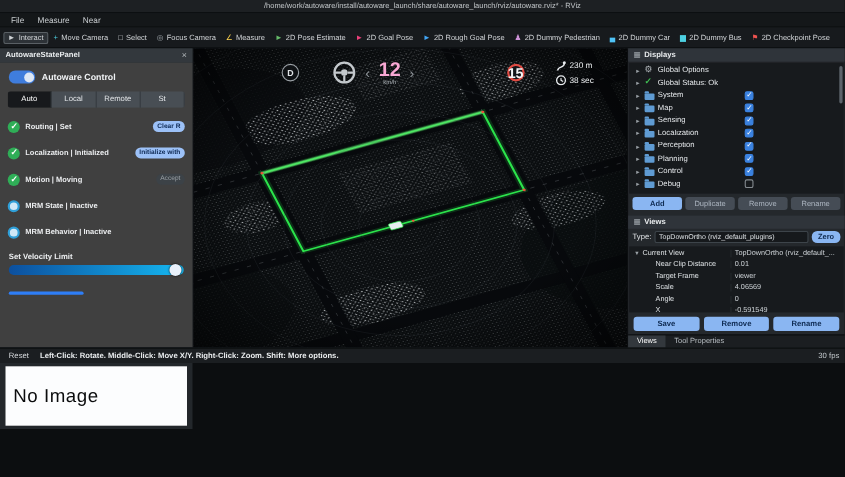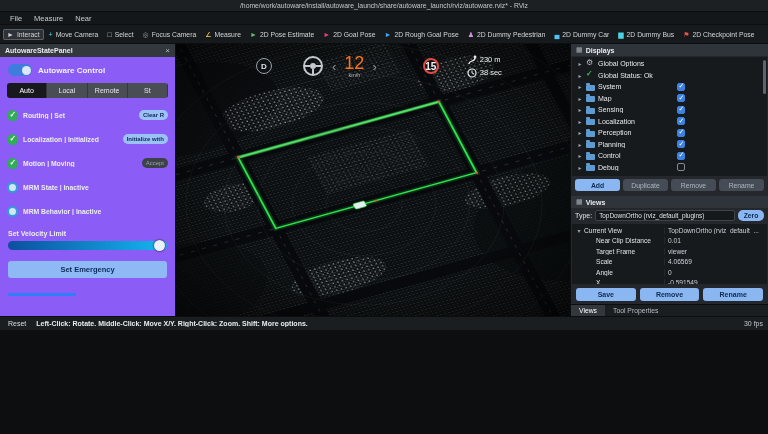--- a/index.html
+++ b/index.html
@@ -16,21 +16,21 @@
   .tool-icon{font-size:7px;line-height:1;}
 
   .main{position:absolute;top:44px;left:0;right:0;bottom:14px;display:flex;}
 
   
   .left-col{width:176px;display:flex;flex-direction:column;background:#24282c;border-right:1px solid #0b0d0f;flex:none;}
   .panel-header{height:13px;background:#33383d;display:flex;align-items:center;padding:0 5px;font-size:7px;color:#e8ebed;flex:none;gap:3px;}
   .panel-title{flex:1;font-weight:bold;white-space:nowrap;overflow:hidden;}
   .close-icon{font-size:8px;color:#b6bbbf;}
   .state-panel{height:272px;display:flex;flex-direction:column;flex:none;}
-  .panel-body{flex:1;background:#8b5cf6;overflow:hidden;}
+  .panel-body{flex:1;background:#404040;overflow:hidden;}
   .control-row{display:flex;align-items:center;gap:6px;padding:7px 8px 4px;}
   .toggle{width:24px;height:12px;border-radius:6px;background:#3f7ddd;position:relative;flex:none;}
   .knob{position:absolute;right:1.5px;top:1.5px;width:9px;height:9px;border-radius:50%;background:#dde7f5;}
   .control-label{font-size:8px;font-weight:bold;color:#f0f2f4;white-space:nowrap;}
   .mode-tabs{display:flex;margin:3px 7px 5px;height:15px;border-radius:3px;overflow:hidden;}
   .mode-tab{flex:1;display:flex;align-items:center;justify-content:center;font-size:7px;background:#484e54;color:#e3e6e9;border-right:1px solid #33383d;overflow:hidden;white-space:nowrap;}
   .mode-tab[data-active="true"]{background:#17191c;color:#fff;}
   .status-row{display:flex;align-items:center;gap:5px;padding:0 7px;height:24px;}
   .row-icon{flex:none;position:relative;}
   .row-icon[data-icon="check"]{width:11px;height:11px;border-radius:50%;background:#2fae57;}
@@ -51,23 +51,23 @@
   .no-image{height:54px;background:#fcfdfe;display:flex;align-items:center;padding-left:7px;}
   .no-image span{font-size:17px;color:#0b0c0d;letter-spacing:.5px;}
 
   
   .viewport{flex:1;position:relative;background:#0a0d0f;overflow:hidden;}
   .map-svg{position:absolute;inset:0;width:100%;height:100%;}
   .hud{position:absolute;top:10px;left:80px;display:flex;align-items:center;gap:8px;z-index:2;}
   .gear-badge{width:16px;height:16px;border-radius:50%;border:1.5px solid #9aa0a5;background:rgba(16,19,22,.75);color:#dfe3e6;font-size:8px;font-weight:bold;display:flex;align-items:center;justify-content:center;margin-right:22px;flex:none;}
   .chev{font-size:13px;color:#8d9398;line-height:1;}
   .speed{display:flex;flex-direction:column;align-items:center;line-height:1;}
-  .speed-val{font-size:18px;font-weight:normal;color:#f97316;}
+  .speed-val{font-size:18px;font-weight:bold;color:#f9a8d4;}
   .speed-unit{font-size:5.5px;color:#aab0b5;margin-top:1px;}
-  .limit-badge{width:16px;height:16px;border-radius:50%;border:2px solid #e14b43;background:rgba(16,19,22,.8);color:#f2f4f5;font-size:10px;font-weight:bold;display:flex;align-items:center;justify-content:center;margin-left:38px;flex:none;text-align:right;}
+  .limit-badge{width:16px;height:16px;border-radius:50%;border:2px solid #e14b43;background:rgba(16,19,22,.8);color:#f2f4f5;font-size:13px;font-weight:bold;display:flex;align-items:center;justify-content:center;margin-left:76px;flex:none;text-align:right;}
   .hud-info{margin-left:20px;display:flex;flex-direction:column;gap:3px;}
   .hud-info-row{display:flex;align-items:center;gap:3px;font-size:7.5px;color:#eef1f3;white-space:nowrap;}
 
   
   .right-col{width:198px;background:#24282c;border-left:1px solid #0b0d0f;display:flex;flex-direction:column;flex:none;}
   .sec-header{height:12px;background:#2f343a;display:flex;align-items:center;padding:0 5px;font-size:7px;font-weight:bold;color:#e8ebed;flex:none;gap:3px;}
   .sec-icon{font-size:7px;color:#9fa6ab;font-weight:normal;}
   .disp-tree{height:119px;background:#171a1d;margin:1px 1px 0;position:relative;padding-top:1px;overflow:hidden;}
   .disp-row{display:flex;align-items:center;height:11.5px;padding-left:5px;gap:3px;font-size:7px;color:#e6e9ec;}
   .exp{width:6px;font-size:6px;color:#9aa1a6;text-align:center;flex:none;}
@@ -242,30 +242,34 @@
               <div class="status-row">
                 <span class="row-icon" data-icon="info"></span>
                 <span class="row-label">MRM Behavior | Inactive</span>
 
               </div>
             </div>
           <div class="vel-label">Set Velocity Limit</div>
           <div class="vel-slider">
               <span class="vel-handle"></span>
             </div>
-          <div class="emergency-btn">Set Emergency</div>
           <div class="mini-scroll"></div>
         </div>
       </section>
 
       <section class="recog-panel">
         <header class="panel-header">
           <span class="panel-title">RecognitionResultOnImage</span>
           <span class="close-icon">×</span>
         </header>
+        <div class="recog-body">
+          <div class="no-image">
+            <span>No Image</span>
+          </div>
+        </div>
       </section>
     </div>
 
     <div class="viewport">
       <svg class="map-svg" viewBox="0 0 394 376" preserveAspectRatio="none">
         <defs>
           <pattern id="pcA" width="4" height="4" patternUnits="userSpaceOnUse">
             <circle cx="1" cy="1.2" r="0.55" fill="#b9bec2"></circle>
             <circle cx="3" cy="3" r="0.4" fill="#787e83"></circle>
           </pattern>

